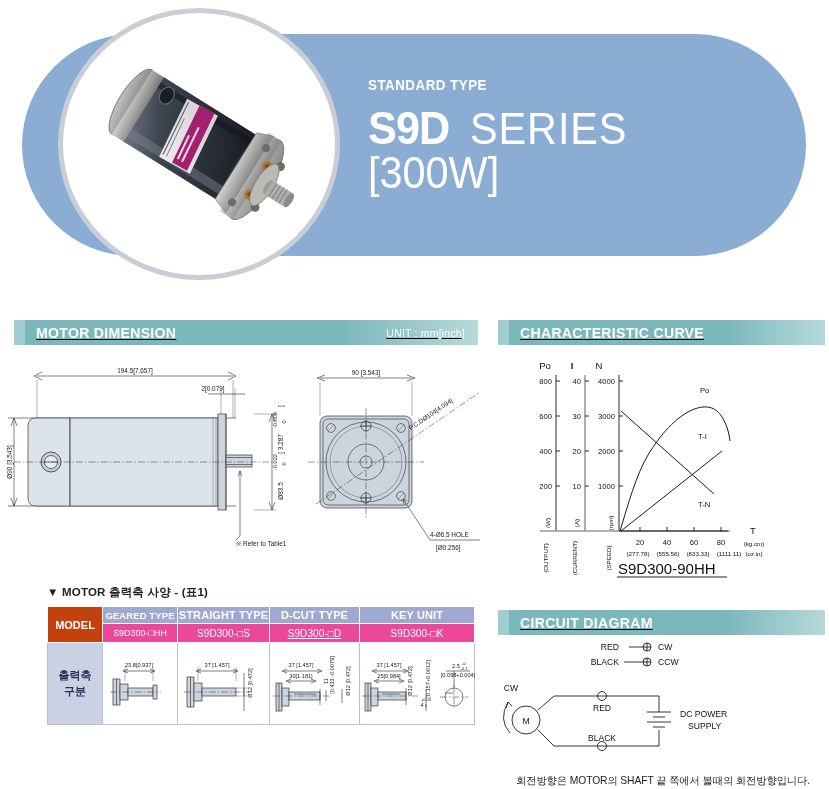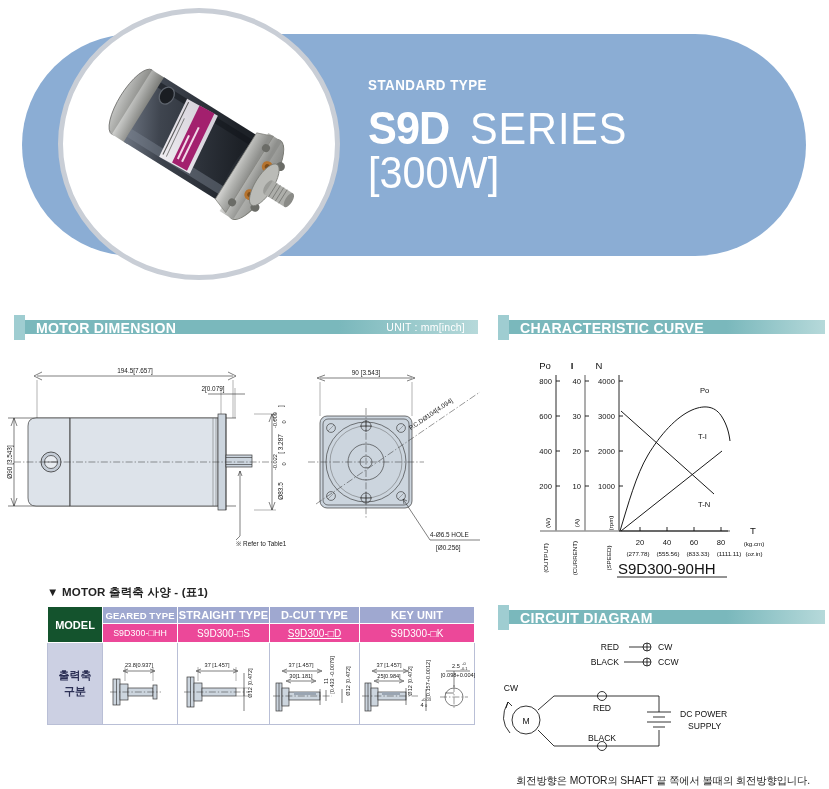--- a/index.html
+++ b/index.html
@@ -47,23 +47,24 @@
     color:#ffffff; font-size:45px; font-weight:300; letter-spacing:0px;
     margin-top:-8px;
     display:inline-block; transform:scaleX(0.92); transform-origin:left center;
   }
 
   
   .motor-photo { position:absolute; left:0; top:0; width:272px; height:262px; }
 
   
   .sect-bar {
-    position:absolute; height:14px;
+    position:absolute; height:25px;
     display:flex; align-items:center;
     background:linear-gradient(to right, #7ab8bc 0%, #7ab8bc 70%, #b6d9da 100%);
+    text-decoration:underline;
   }
   .sect-bar .tab {
     width:11px; height:25px; background:#9fcdd1; flex:none;
   }
   .sect-bar .title {
     color:#ffffff; font-size:15px; font-weight:bold;
     letter-spacing:0.3px; margin-left:11px;
     transform:scaleX(0.94); transform-origin:left center;
     white-space:nowrap;
   }
@@ -85,21 +86,21 @@
 
   
   .spec-wrap { position:absolute; left:47px; top:585px; width:427px; }
   .spec-cap {
     font-size:11.5px; color:#222; font-weight:bold; margin-bottom:6px;
     letter-spacing:0.2px;
   }
   table.spec { border-collapse:collapse; width:427px; table-layout:fixed; }
   table.spec td, table.spec th { border:1px solid #ffffff; padding:0; }
   .th-model {
-    background:#14532d; color:#ffffff; font-size:11px; font-weight:bold;
+    background:#c2410c; color:#ffffff; font-size:11px; font-weight:bold;
     text-align:center; vertical-align:middle; width:55px;
   }
   .th-type {
     background:#9fa8d0; color:#ffffff; font-weight:bold;
     text-align:center; height:17px; letter-spacing:0.1px;
   }
   .th-code {
     background:#ec4899; color:#ffffff;
     text-align:center; height:19px; letter-spacing:0.1px;
   }

